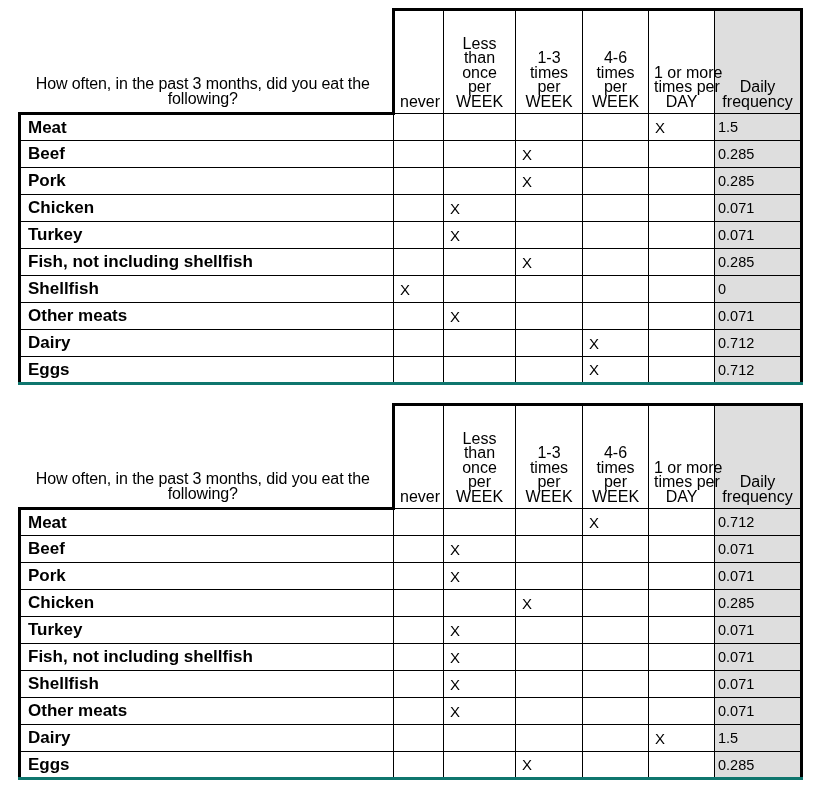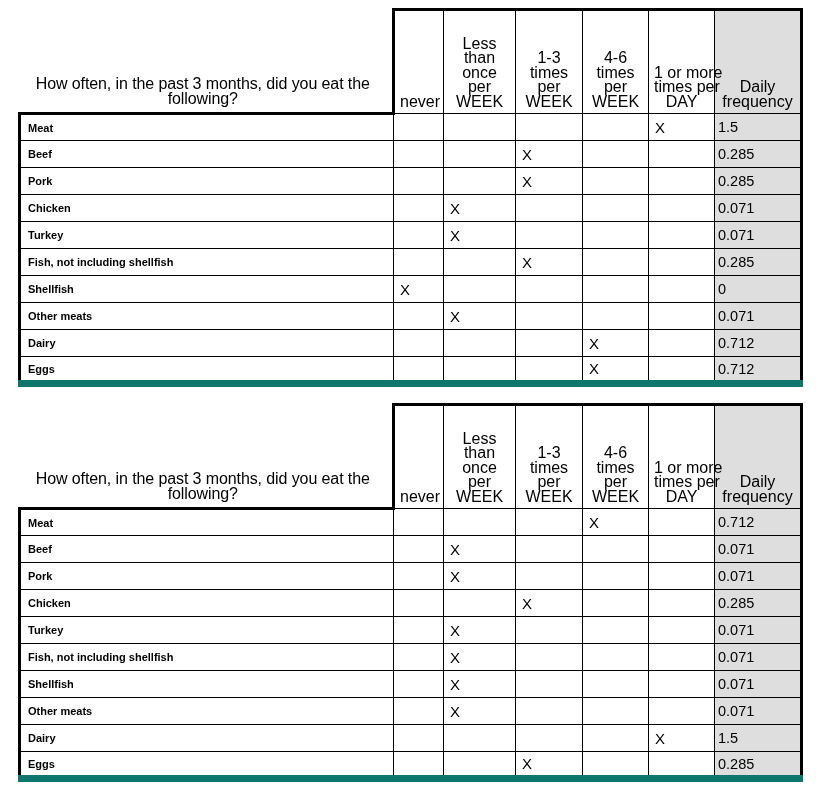--- a/index.html
+++ b/index.html
@@ -91,36 +91,36 @@
     border: 1px solid #000000;
     padding: 0 6px;
     font-size: 14.5px;
     height: 27px;
     box-sizing: border-box;
     background: #ffffff;
     vertical-align: middle;
   }
   tbody td.label-cell {
     font-weight: bold;
-    font-size: 11px;
+    font-size: 17px;
     padding-left: 7px;
     border-left: 3px solid #000000;
   }
   tbody td.mark-cell {
     text-align: left;
     font-size: 15px;
     padding-left: 6px;
   }
   tbody td.freq-cell {
     background: #dedede;
     border-right: 3px solid #000000;
     font-size: 14.5px;
     padding-left: 3px;
   }
-  tbody tr:last-child td { border-bottom: 7px solid #0f766e; }
+  tbody tr:last-child td { border-bottom: 3px solid #0f766e; }
   tbody tr:first-child td.label-cell { border-top: none; }
 </style>
 </head>
 <body>
 
 <div class="page">
 
   <div class="survey-block" id="survey-1">
       <table class="survey">
         <colgroup>

